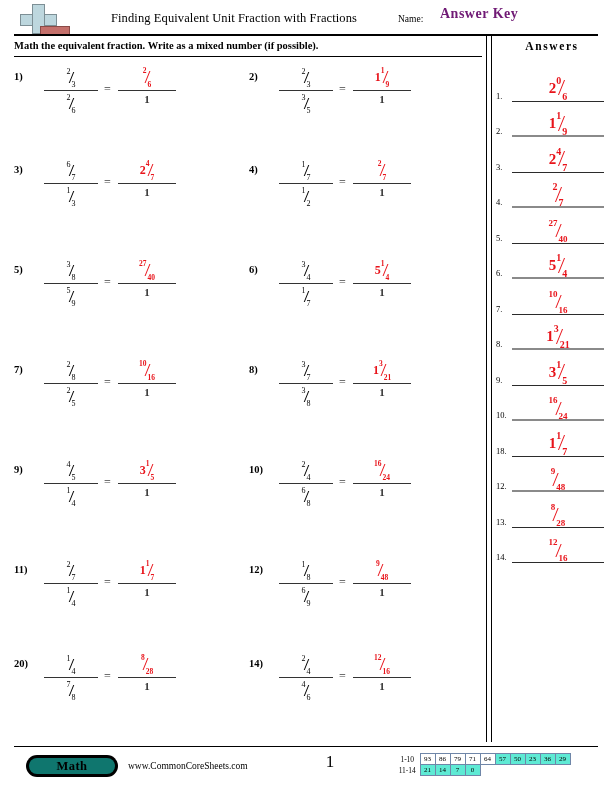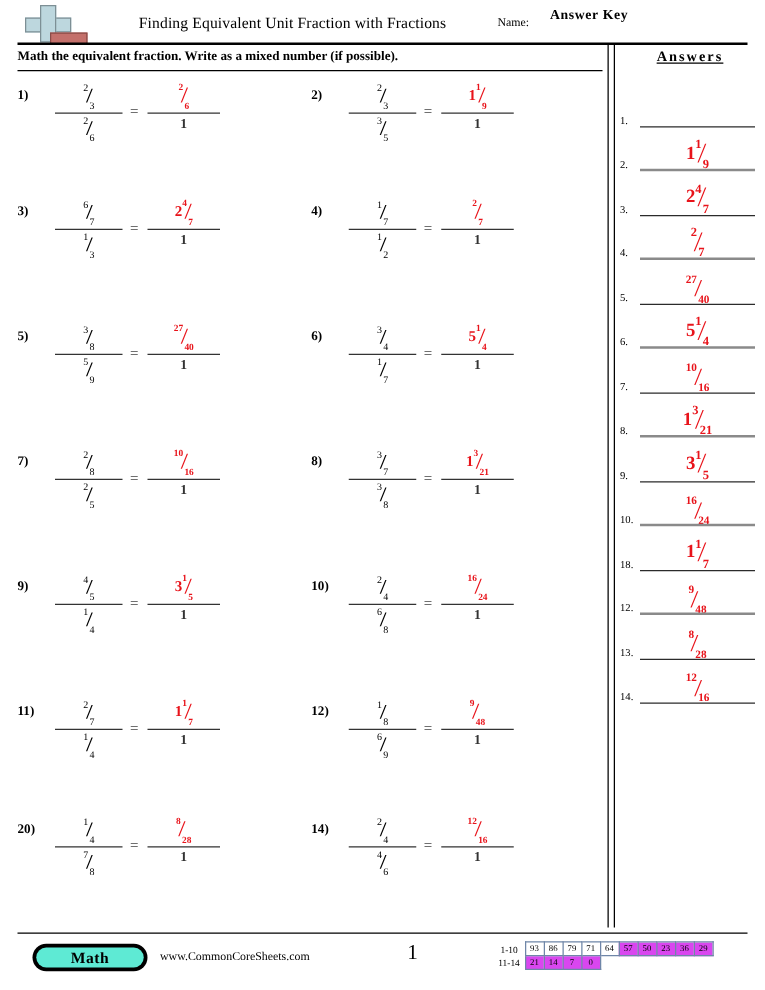--- a/index.html
+++ b/index.html
@@ -34,21 +34,21 @@
   }
   #title {
     position:absolute; left:0; top:11px; width:468px;
     text-align:center; font-size:12.5px; letter-spacing:.1px;
   }
   #name-label {
     position:absolute; left:398px; top:14px; font-size:9.5px;text-align:right;
   }
   #answer-key {
     position:absolute; left:440px; top:6px;
-    font-size:11px; font-weight:bold; color:#000000;
+    font-size:14px; font-weight:bold; color:#701a75;
     font-family:"Liberation Serif", serif; letter-spacing:.5px;
   }
   #header-rule {
     position:absolute; left:14px; top:34px; width:584px; height:0;
     border-top:2px solid #000;
   }
 
   
   #instruction {
     position:absolute; left:14px; top:40px; width:460px;
@@ -64,21 +64,21 @@
     position:absolute; left:486px; top:36px; width:0; height:706px;
     border-left:1px solid #000;
   }
   #divider-b {
     position:absolute; left:491px; top:36px; width:0; height:706px;
     border-left:1px solid #000;
   }
   #answers-title {
     position:absolute; left:498px; top:40px; width:108px;
     text-align:center; font-size:11.5px; font-weight:bold;
-    letter-spacing:1.6px; text-decoration:underline;
+    letter-spacing:1.6px; 
   }
   #answer-list {
     position:absolute; left:496px; top:66px; width:112px;
   }
   .ans-row {
     position:relative; height:35.5px;
   }
   .ans-num {
     position:absolute; left:0; bottom:1px; font-size:8.5px;
   }
@@ -154,21 +154,21 @@
   #footer-rule {
     position:absolute; left:14px; top:746px; width:584px; height:0;
     border-top:1.6px solid #000;
   }
   #math-badge {
     position:absolute; left:26px; top:755px; width:92px; height:22px;
     background:#000; border-radius:11px;
     display:flex; align-items:center; justify-content:center;
   }
   #math-badge .inner {
-    width:86px; height:16px; background:#5eead4; border-radius:8px;
+    width:86px; height:16px; background:#0f766e; border-radius:8px;
     display:flex; align-items:center; justify-content:center;
     font-size:12.5px; font-weight:bold; letter-spacing:.4px;
   }
   #site-url {
     position:absolute; left:128px; top:761px; font-size:9.5px;
   }
   #page-no {
     position:absolute; left:310px; top:752px; width:40px;
     text-align:center; font-size:17px;
   }
@@ -178,21 +178,21 @@
     font-size:7.5px; border-collapse:collapse;
   }
   #score-table td { padding:0; }
   .srlabel { width:22px; text-align:center; padding-right:3px !important;
              font-size:7.5px; border:none; }
   .scell {
     width:15px; height:10px; text-align:center;
     border:1px solid #6f86a8; font-size:7px; line-height:10px;
   }
   .scell.white { background:#ffffff; }
-  .scell.blue  { background:#d946ef; }
+  .scell.blue  { background:#5eead4; }
   .scell.empty { border:none; background:transparent; }
 </style>
 </head>
 <body>
 
 <div id="header">
   <div id="logo">
     <div class="plus-h"></div>
     <div class="plus-v"></div>
     <div class="bar"></div>
@@ -205,20 +205,21 @@
 
 <div id="instruction">Math the equivalent fraction. Write as a mixed number (if possible).</div>
 <div id="instruction-rule"></div>
 
 <div id="divider-a"></div>
 <div id="divider-b"></div>
 <div id="answers-title">Answers</div>
 <div id="answer-list">
     <div class="ans-row">
       <span class="ans-num">1.</span>
+      <span class="ans-val"><span class="fr afr"><span class="w">2</span><span class="n">0</span><span class="s"></span><span class="d">6</span></span></span>
       <span class="ans-line dark"></span>
     </div>
     <div class="ans-row">
       <span class="ans-num">2.</span>
       <span class="ans-val"><span class="fr afr"><span class="w">1</span><span class="n">1</span><span class="s"></span><span class="d">9</span></span></span>
       <span class="ans-line gray"></span>
     </div>
     <div class="ans-row">
       <span class="ans-num">3.</span>
       <span class="ans-val"><span class="fr afr"><span class="w">2</span><span class="n">4</span><span class="s"></span><span class="d">7</span></span></span>

